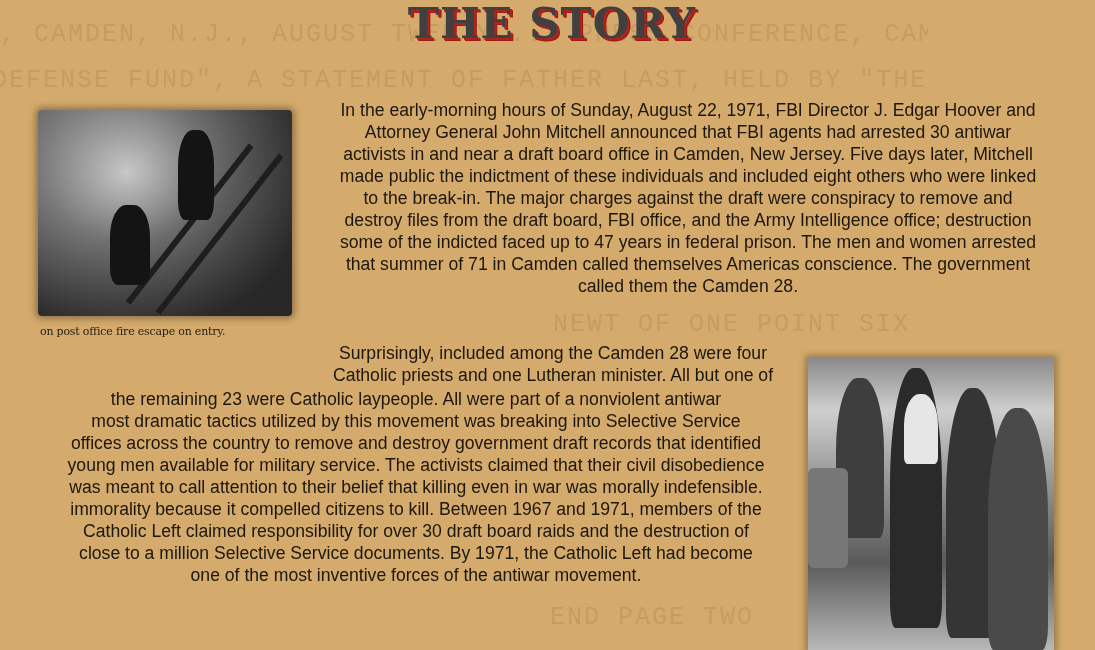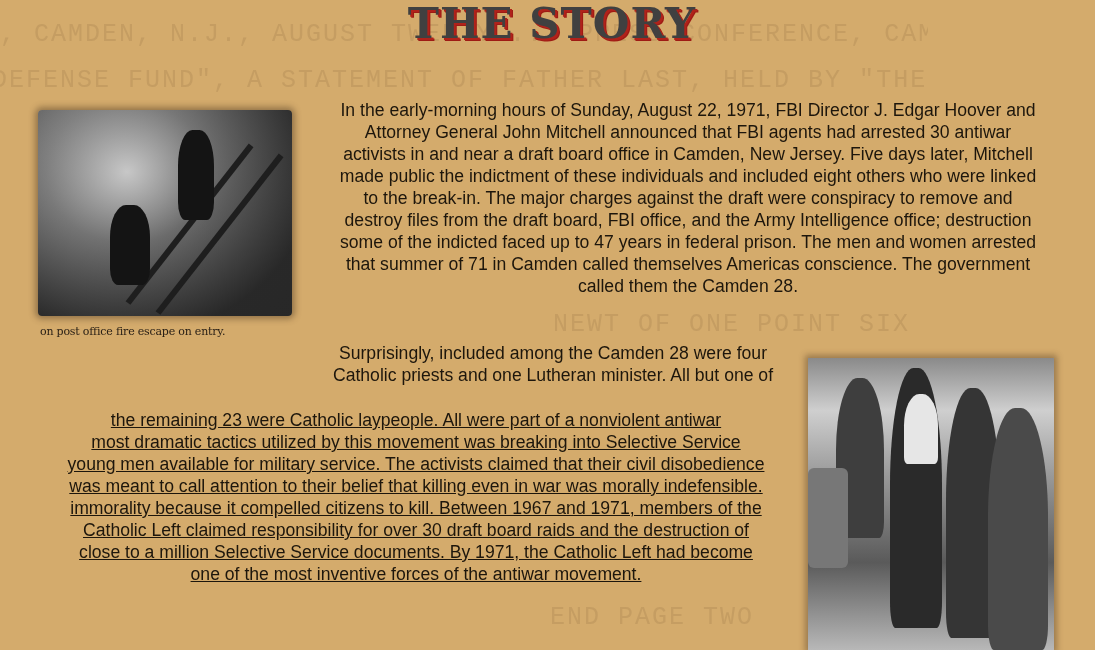--- a/index.html
+++ b/index.html
@@ -54,21 +54,21 @@
     color: #2a2016; letter-spacing: -0.2px;
   }
   .para {
     position: absolute;
     font-size: 17.6px; line-height: 22px;
     color: #1d160c;
     text-align: center;
   }
   .para-1 { left: 303px; top: 99px; width: 770px; }
   .para-2-a { left: 303px; top: 342px; width: 500px; }
-  .para-2-b { left: 31px; top: 409px; width: 770px; text-decoration: underline; }
+  .para-2-b { left: 31px; top: 388px; width: 770px; }
   .line { display: block; white-space: nowrap; }
 </style>
 </head>
 <body>
 
 <div class="watermark">
   <span class="wm-line" style="left:0px; top:20px;">, CAMDEN, N.J., AUGUST TWENTY ... PRESS CONFERENCE, CAMDEN, N</span>
   <span class="wm-line" style="left:-8px; top:66px;">DEFENSE FUND", A STATEMENT OF FATHER  LAST, HELD BY "THE CAMDEN DEFENSE FUN</span>
   <span class="wm-line" style="left:553px; top:310px;">NEWT OF ONE POINT SIX MILLION DOLLARS</span>
   <span class="wm-line" style="left:550px; top:603px;">END PAGE TWO</span>
@@ -109,19 +109,20 @@
 </div>
 
 <div class="para para-2-a">
   <span class="line">Surprisingly, included among the Camden 28 were four</span>
   <span class="line">Catholic priests and one Lutheran minister. All but one of</span>
 </div>
 
 <div class="para para-2-b">
   <span class="line">the remaining 23 were Catholic laypeople. All were part of a nonviolent antiwar</span>
   <span class="line">most dramatic tactics utilized by this movement was breaking into Selective Service</span>
+  <span class="line">offices across the country to remove and destroy government draft records that identified</span>
   <span class="line">young men available for military service. The activists claimed that their civil disobedience</span>
   <span class="line">was meant to call attention to their belief that killing even in war was morally indefensible.</span>
   <span class="line">immorality because it compelled citizens to kill. Between 1967 and 1971, members of the</span>
   <span class="line">Catholic Left claimed responsibility for over 30 draft board raids and the destruction of</span>
   <span class="line">close to a million Selective Service documents. By 1971, the Catholic Left had become</span>
   <span class="line">one of the most inventive forces of the antiwar movement.</span>
 </div>
 
 </body></html>

